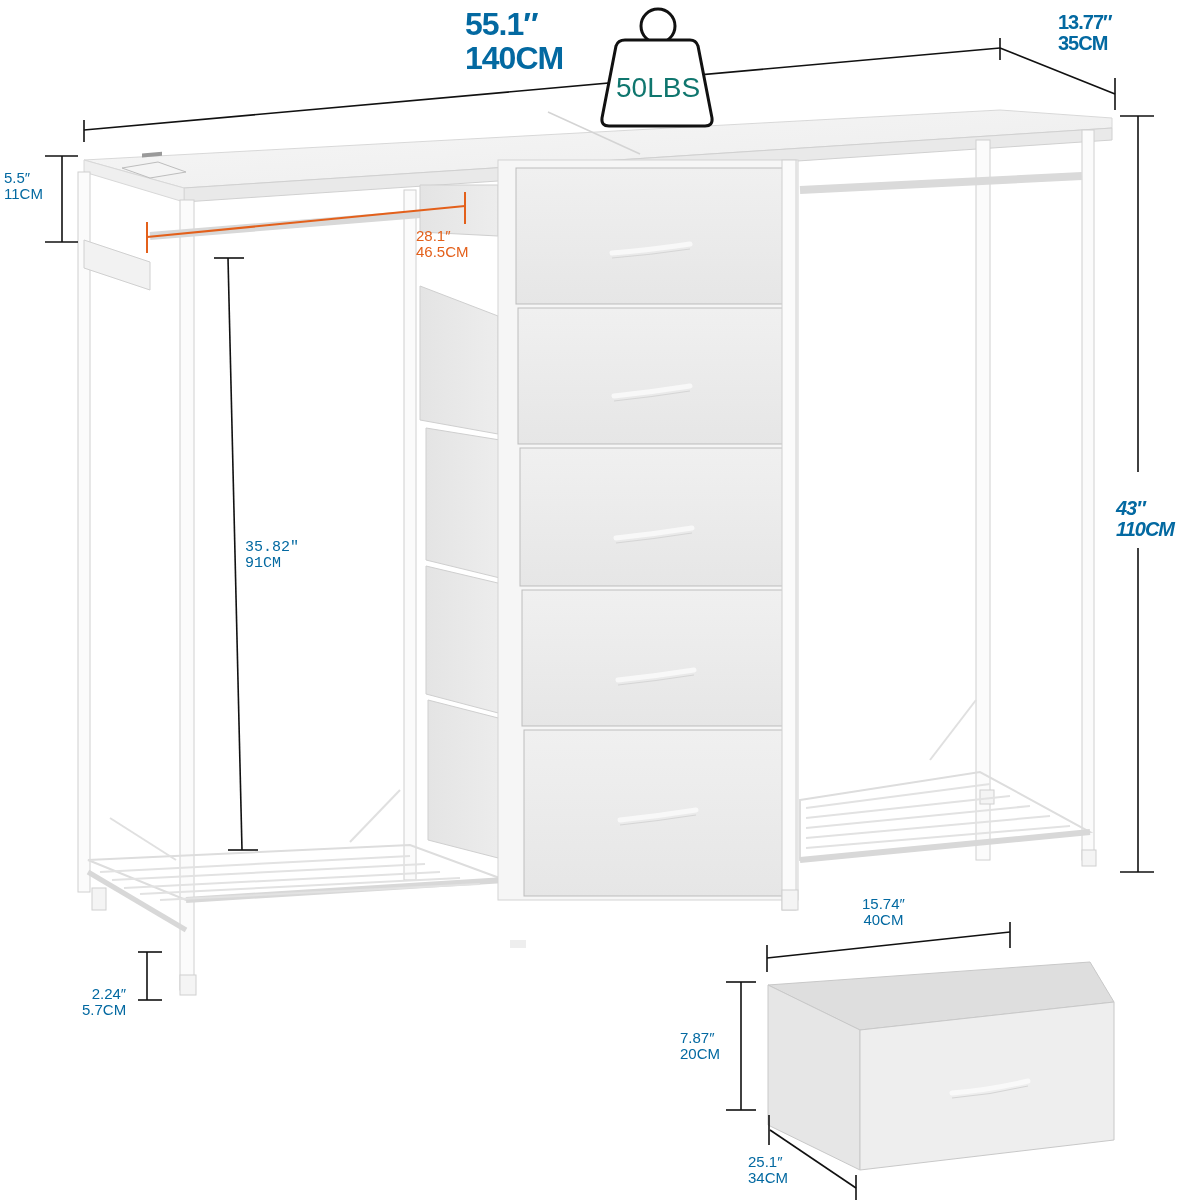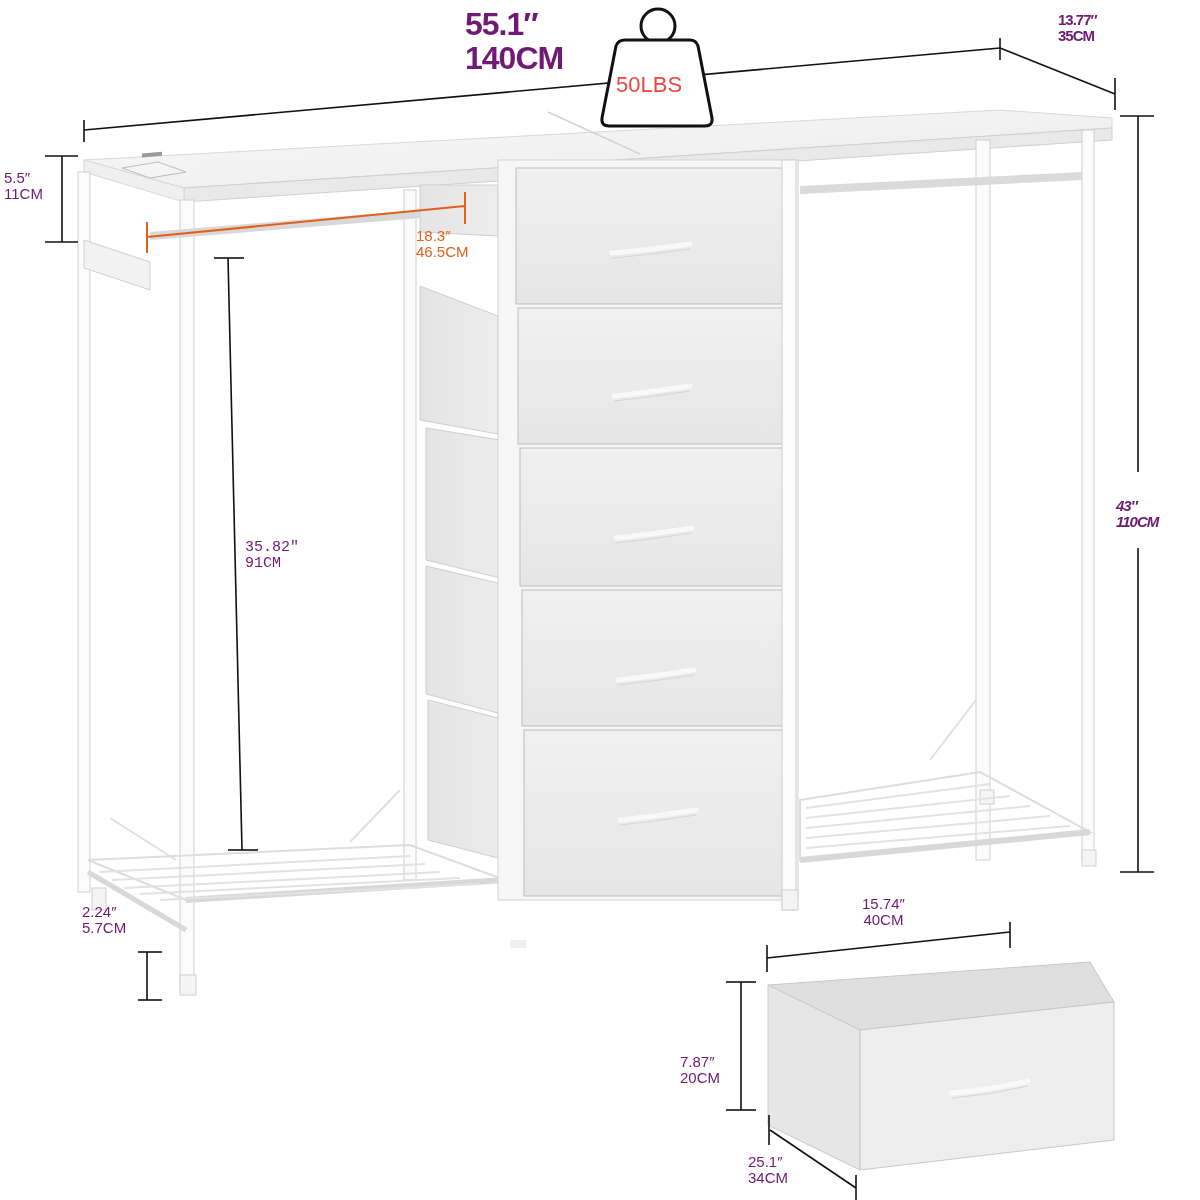--- a/index.html
+++ b/index.html
@@ -1,24 +1,24 @@
 <!DOCTYPE html>
 <html><head>
   <meta charset="utf-8">
   <style>
     html, body { margin: 0; padding: 0; background: #ffffff; }
     body { width: 1200px; height: 1200px; position: relative; overflow: hidden; font-family: "Liberation Sans", sans-serif; }
     svg { position: absolute; left: 0; top: 0; }
-    .lbl { position: absolute; color: #701a75; line-height: 1.05; white-space: nowrap; }
+    .lbl { position: absolute; color: #0369a1; line-height: 1.05; white-space: nowrap; }
     .bold { font-weight: bold; letter-spacing: -1px; }
     .big { font-size: 32px; }
-    .mid { font-size: 15px; }
+    .mid { font-size: 20px; }
     .sm { font-size: 15px; }
     .orange { color: #e3601b; }
-    .weight-text { position: absolute; font-size: 22px; color: #ef4444; }
+    .weight-text { position: absolute; font-size: 28px; color: #0f766e; }
   </style>
 </head>
 <body>
 
 <svg width="1200" height="1200" viewBox="0 0 1200 1200">
   <defs>
     <linearGradient id="topGrad" x1="0" y1="0" x2="1" y2="1">
       <stop offset="0" stop-color="#f7f7f7"></stop>
       <stop offset="1" stop-color="#ececec"></stop>
     </linearGradient>
@@ -197,40 +197,40 @@
   <div>43″</div>
   <div>110CM</div>
 </div>
 
 <div class="lbl sm" style="left:4px; top:170px;">
   <div>5.5″</div>
   <div>11CM</div>
 </div>
 
 <div class="lbl sm orange" style="left:416px; top:228px;">
-  <div>18.3″</div>
+  <div>28.1″</div>
   <div>46.5CM</div>
 </div>
 
 <div class="lbl sm" style="left:245px; top:540px;font-family:Liberation Mono, monospace;">
   <div>35.82″</div>
   <div>91CM</div>
 </div>
 
-<div class="lbl sm" style="left:82px; top:904px;">
+<div class="lbl sm" style="left:82px; top:986px;text-align:right;">
   <div>2.24″</div>
   <div>5.7CM</div>
 </div>
 
 <div class="lbl sm" style="left:862px; top:896px;text-align:center;">
   <div>15.74″</div>
   <div>40CM</div>
 </div>
 
-<div class="lbl sm" style="left:680px; top:1030px;margin-top:24px;">
+<div class="lbl sm" style="left:680px; top:1030px;">
   <div>7.87″</div>
   <div>20CM</div>
 </div>
 
 <div class="lbl sm" style="left:748px; top:1154px;">
   <div>25.1″</div>
   <div>34CM</div>
 </div>
 
 </body></html>

